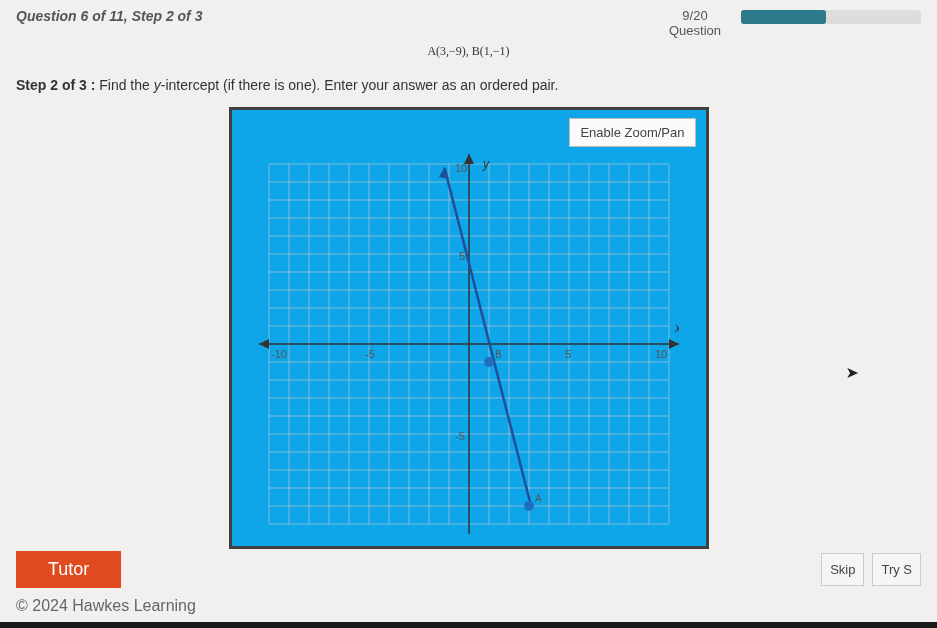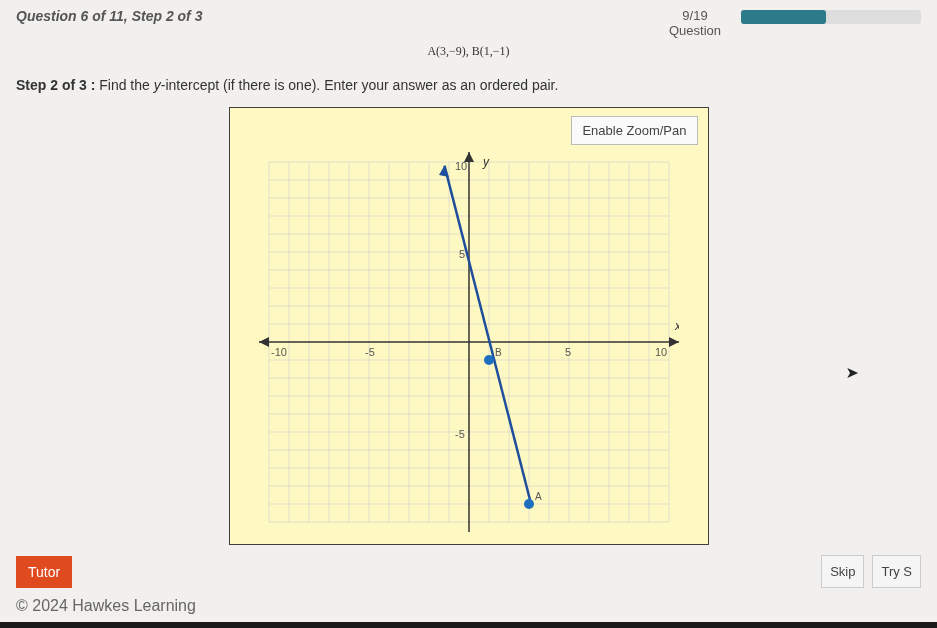--- a/index.html
+++ b/index.html
@@ -8,38 +8,38 @@
     .question-label { font-size: 14px; font-weight: bold; color: #555; flex: 1; font-style: italic; }
     .score-block { text-align: center; font-size: 13px; color: #555; padding-right: 20px; }
     .progress-bar { width: 180px; height: 14px; background: #ddd; border-radius: 3px; position: relative; margin-top: 2px; }
     .progress-fill { height: 100%; width: 47%; background: #2d7a8a; border-radius: 3px; }
     .points-line { text-align: center; font-size: 12px; color: #333; margin-top: 6px; font-family: "Times New Roman", serif; }
     .step-line { font-size: 14px; padding: 18px 0 10px 16px; }
     .step-bold { font-weight: bold; }
     .step-text { font-style: normal; }
     .step-text em { font-style: italic; }
     .graph-area { display: flex; justify-content: center; margin-top: 4px; position: relative; }
-    .graph-panel { border: 1px solid #404040; background: #fef9c3; padding: 8px 10px; position: relative; width: 480px; }
+    .graph-panel { border: 3px solid #404040; background: #0ea5e9; padding: 8px 10px; position: relative; width: 480px; }
     .zoom-btn { position: absolute; top: 8px; right: 10px; font-size: 13px; padding: 6px 10px; border: 1px solid #bbb; background: #fafafa; color: #444; cursor: pointer; }
     .grid-svg { display: block; margin: 36px auto 4px auto; }
     .bottom-bar { position: absolute; bottom: 40px; left: 0; right: 0; display: flex; align-items: center; padding: 0 16px; }
-    .tutor-btn { background: #e04a1f; color: #fff; border: none; padding: 8px 12px; font-size: 14px; cursor: pointer; }
+    .tutor-btn { background: #e04a1f; color: #fff; border: none; padding: 8px 32px; font-size: 18px; cursor: pointer; }
     .spacer { flex: 1; }
     .skip-btn, .try-btn { background: #f5f5f5; border: 1px solid #ccc; padding: 8px 8px; font-size: 13px; margin-left: 8px; cursor: pointer; color: #444; }
     .copyright { position: absolute; bottom: 13px; left: 16px; font-size: 16px; color: #666; }
     .monitor-edge { position: absolute; bottom: 0; left: 0; right: 0; height: 6px; background: #1a1a1a; }
     .cursor-mark { position: absolute; right: 78px; top: 363px; font-size: 16px; color: #222; pointer-events: none; }
   </style>
 </head>
 <body>
 
 <div class="header-row">
   <div class="question-label">Question 6 of 11,  Step 2 of 3</div>
   <div class="score-block">
-    <div>9/19</div>
+    <div>9/20</div>
     <div>Question</div>
   </div>
   <div class="progress-bar">
     <div class="progress-fill"></div>
   </div>
 </div>
 
 <div class="points-line">A(3,−9), B(1,−1)</div>
 
 <div class="step-line">

